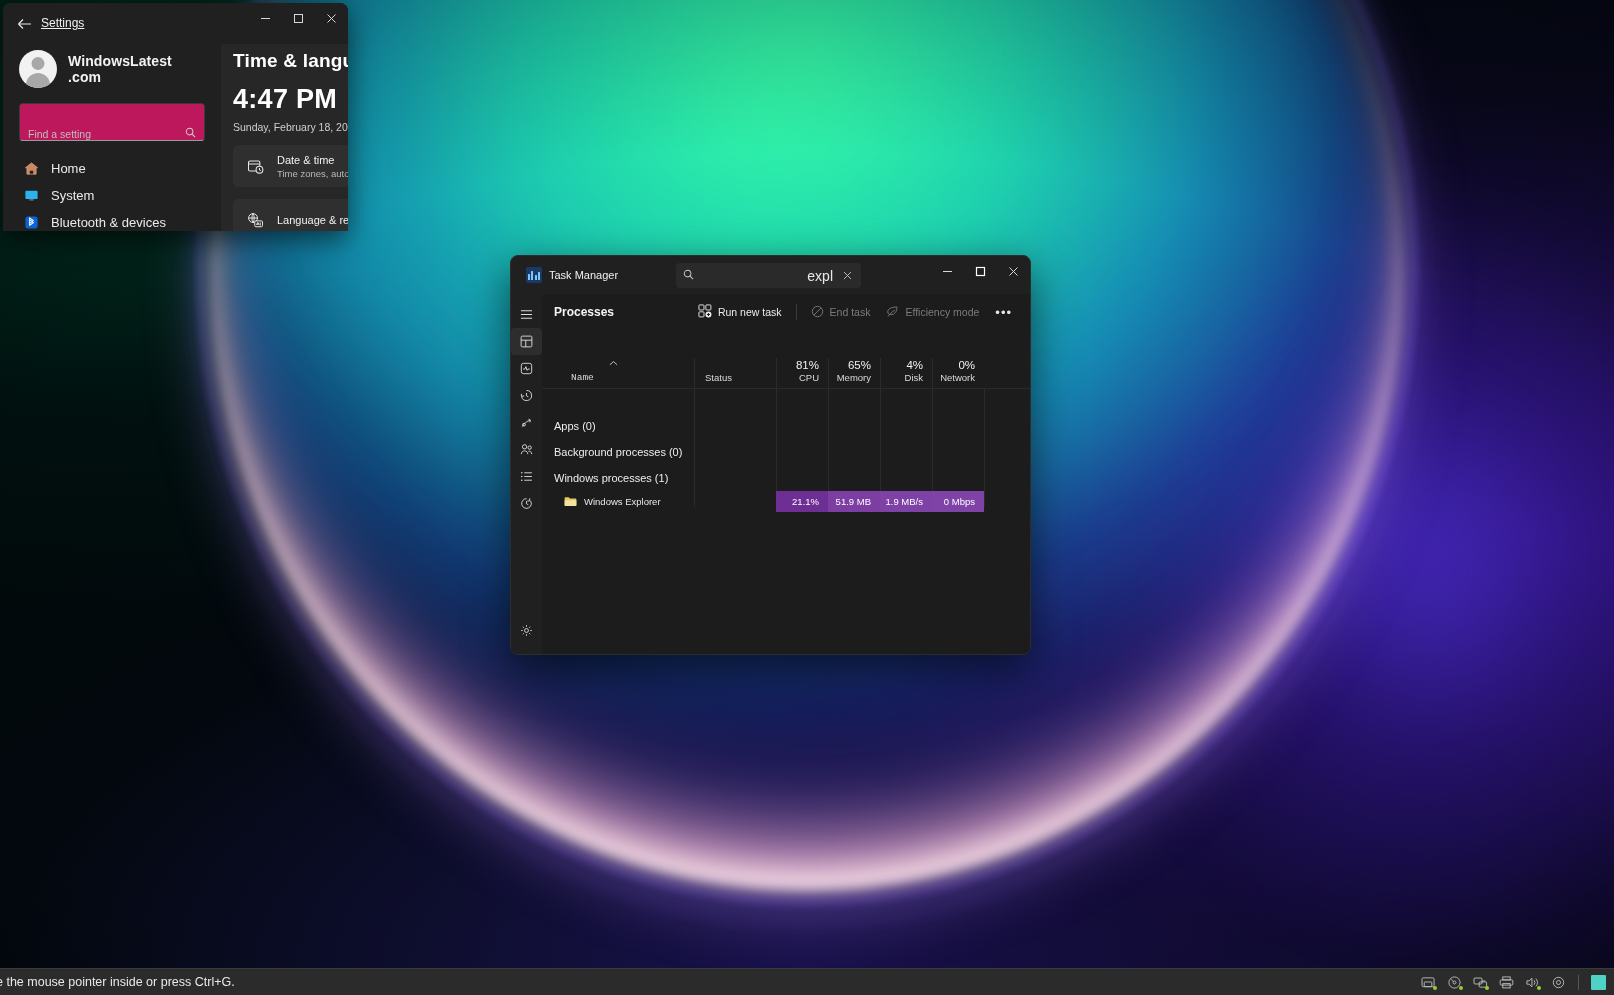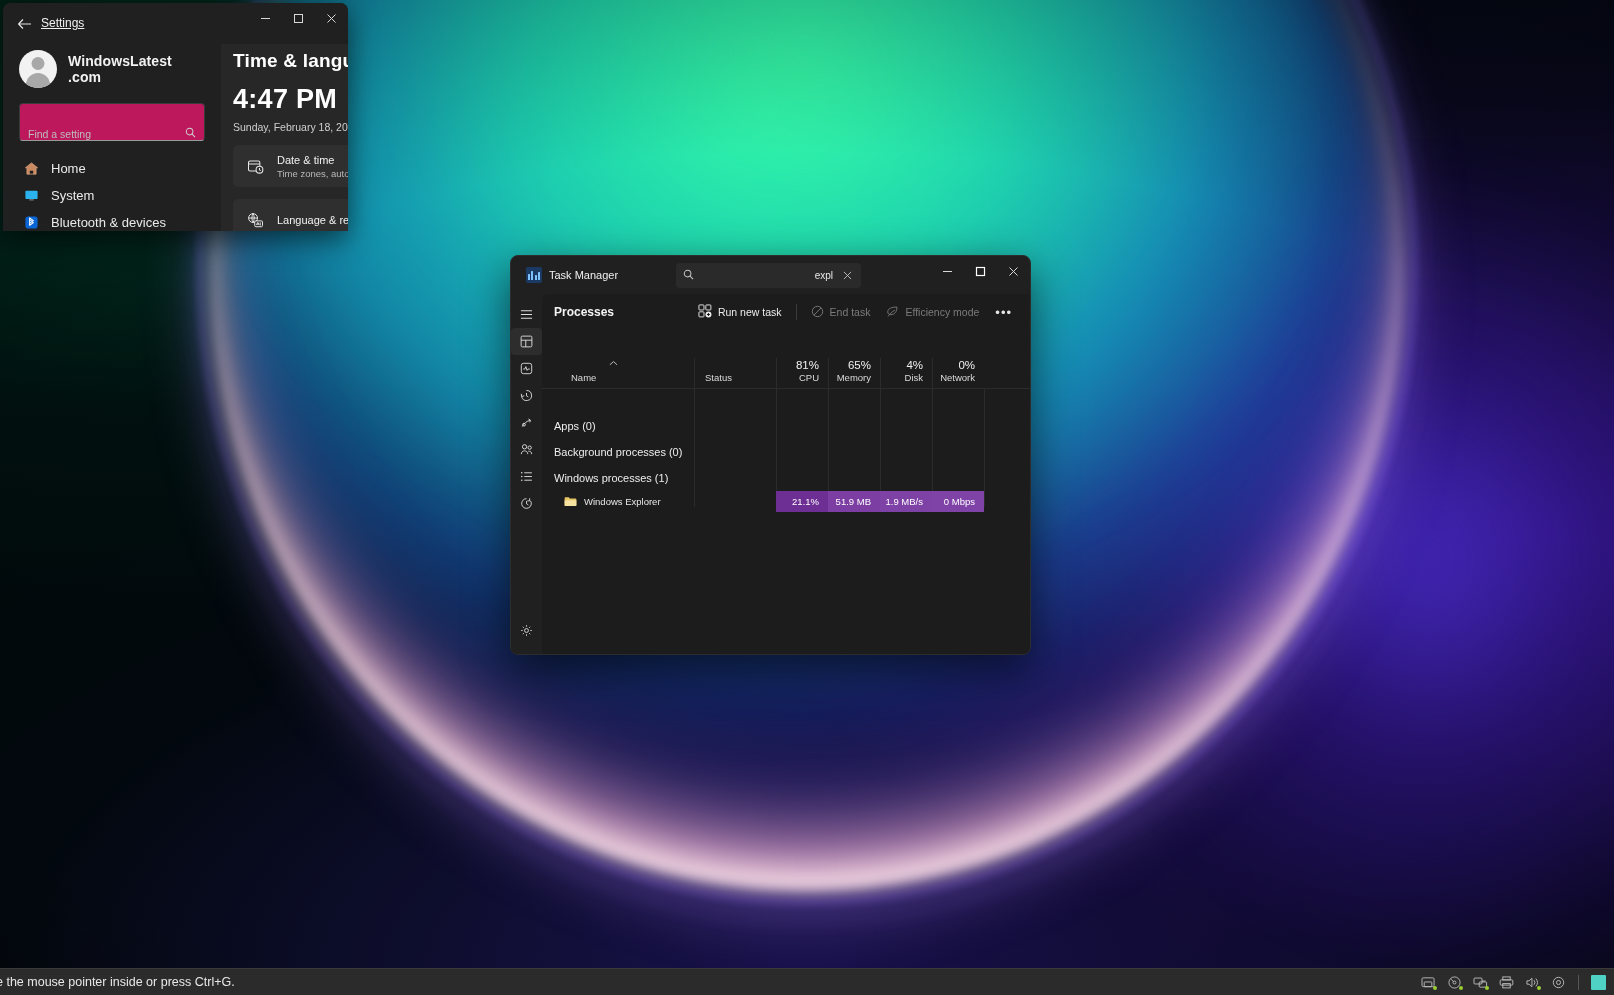--- a/index.html
+++ b/index.html
@@ -217,21 +217,21 @@
   #tm-app-icon i { display: block; width: 2px; background: #7fc4ff; border-radius: .5px; }
   #tm-title-text { position: absolute; left: 38px; top: 13px; font-size: 11px; color: #f0f0f0; white-space: nowrap; }
 
   #tm-search {
     position: absolute; left: 165px; top: 7px;
     width: 185px; height: 25px;
     background: #2a2a2a; border-radius: 4px;
     display: flex; align-items: center; padding: 0 7px; gap: 7px;
   }
   #tm-search-icon { color: #c6c6c6; font-size: 10px; }
-  #tm-search-value { flex: 1; font-size: 10px; color: #e8e8e8; }
+  #tm-search-value { flex: 1; font-size: 14px; color: #e8e8e8; }
   #tm-search-clear { color: #c6c6c6; font-size: 11px; width: 14px; text-align: center; }
 
   #tm-winctrls { position: absolute; right: 0; top: 0; display: flex; }
 
   #tm-body { display: flex; height: 362px; }
   #tm-rail {
     width: 31px; background: #202020; flex: 0 0 31px;
     display: flex; flex-direction: column; align-items: center;
     padding-top: 7px; gap: 0; position: relative;
   }
@@ -270,21 +270,21 @@
     position: relative;
   }
   .th {
     font-size: 9.5px; color: #dadada;
     padding-bottom: 5px; position: relative; height: 30px;
     display: flex; flex-direction: column; justify-content: flex-end;
   }
   .th + .th { border-left: 1px solid #2b2b2b; }
   .th .pct { font-size: 11.5px; color: #f0f0f0; text-align: right; line-height: 1.1; }
   .th .lbl { line-height: 1.2; }
-  .th.name { width: 152px; padding-left: 29px; }
+  .th.name { width: 152px; padding-left: 29px; font-family: Liberation Mono, monospace; }
   .th.status { width: 82px; padding-left: 10px; }
   .th.num { width: 52px; padding-right: 9px; text-align: right; align-items: flex-end; }
   .th.num .lbl { text-align: right; }
   #sort-caret {
     position: absolute; left: 67px; top: 1px;
     font-size: 8px; color: #cfcfcf; line-height: 1;
   }
 
   .tm-group-row {
     height: 26px; display: flex; align-items: center;

